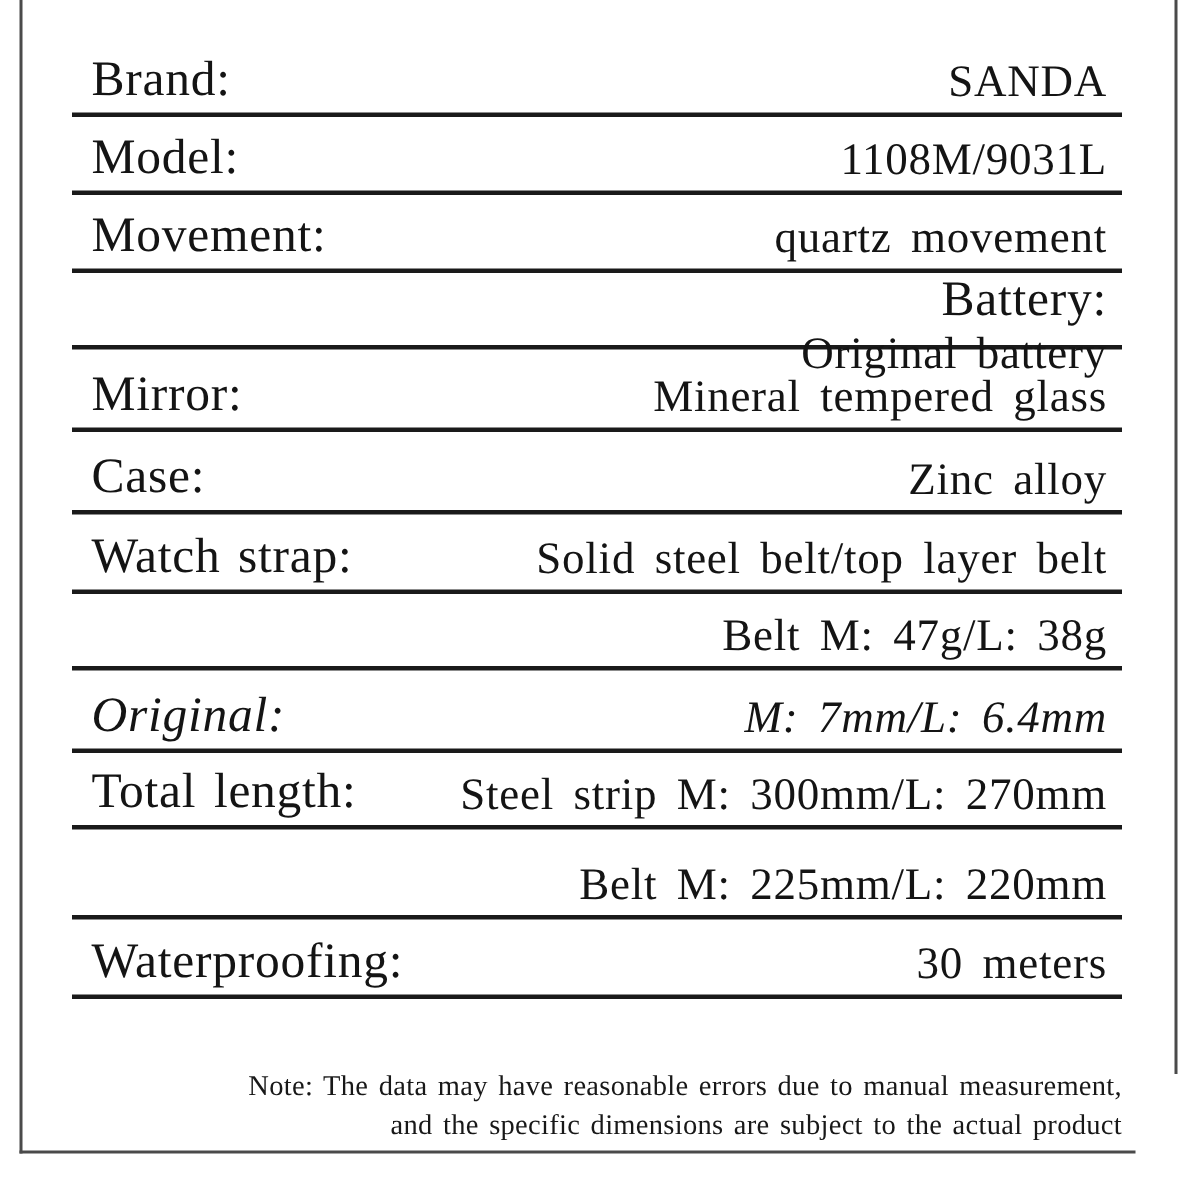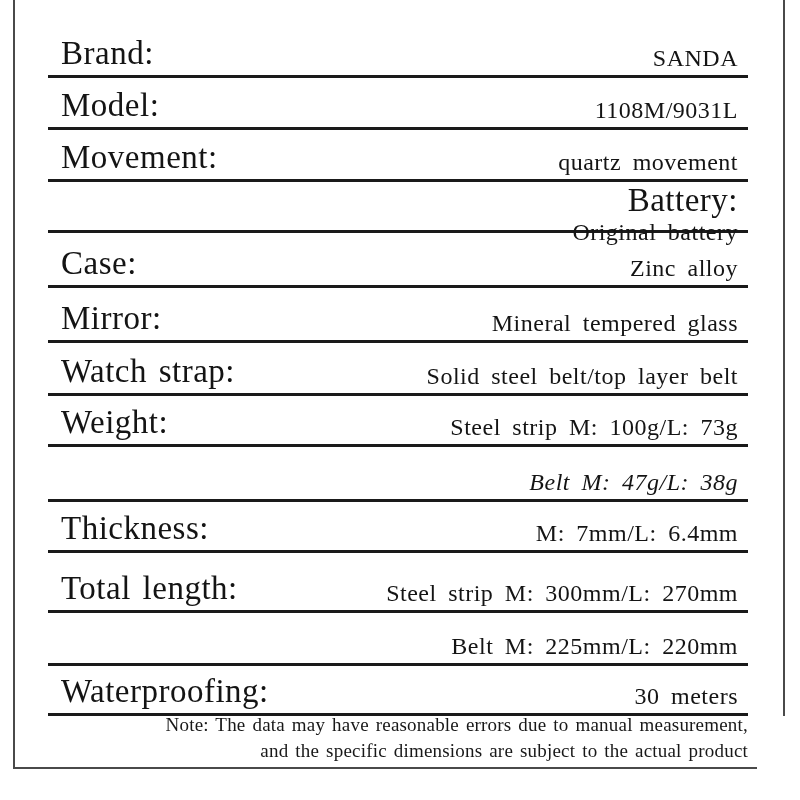--- a/index.html
+++ b/index.html
@@ -26,21 +26,21 @@
   .row:nth-of-type(6){height:55px;}
   .row:nth-of-type(7){height:53px;}
   .row:nth-of-type(8){height:51px;}
   .row:nth-of-type(9){height:55px;font-style:italic;}
   .row:nth-of-type(10){height:51px;}
   .row:nth-of-type(11){height:60px;}
   .row:nth-of-type(12){height:53px;}
   .row:nth-of-type(13){height:50px;}
 
   .label{font-size:33px;letter-spacing:.5px;word-spacing:3px;white-space:nowrap;}
-  .value{font-size:24px;letter-spacing:.5px;word-spacing:5px;white-space:nowrap;}
+  .value{font-size:30px;letter-spacing:.5px;word-spacing:5px;white-space:nowrap;}
 
   .note{
     position:absolute;left:48px;top:712px;width:700px;text-align:right;
     font-size:19px;line-height:26px;letter-spacing:.2px;word-spacing:2px;color:#181818;
   }
   .note div{white-space:nowrap;}
 </style>
 </head>
 <body>
 
@@ -61,41 +61,37 @@
     </div>
     <div class="row">
       <span class="label">Movement:</span>
       <span class="value">quartz movement</span>
     </div>
     <div class="row">
       <span class="label">Battery:</span>
       <span class="value">Original battery</span>
     </div>
     <div class="row">
+      <span class="label">Mirror:</span>
+      <span class="value">Mineral tempered glass</span>
+    </div>
+    <div class="row">
       <span class="label">Case:</span>
       <span class="value">Zinc alloy</span>
-    </div>
-    <div class="row">
-      <span class="label">Mirror:</span>
-      <span class="value">Mineral tempered glass</span>
     </div>
     <div class="row">
       <span class="label">Watch strap:</span>
       <span class="value">Solid steel belt/top layer belt</span>
     </div>
     <div class="row">
-      <span class="label">Weight:</span>
-      <span class="value">Steel strip M: 100g/L: 73g</span>
-    </div>
-    <div class="row">
       <span class="label"></span>
       <span class="value">Belt M: 47g/L: 38g</span>
     </div>
     <div class="row">
-      <span class="label">Thickness:</span>
+      <span class="label">Original:</span>
       <span class="value">M: 7mm/L: 6.4mm</span>
     </div>
     <div class="row">
       <span class="label">Total length:</span>
       <span class="value">Steel strip M: 300mm/L: 270mm</span>
     </div>
     <div class="row">
       <span class="label"></span>
       <span class="value">Belt M: 225mm/L: 220mm</span>
     </div>

